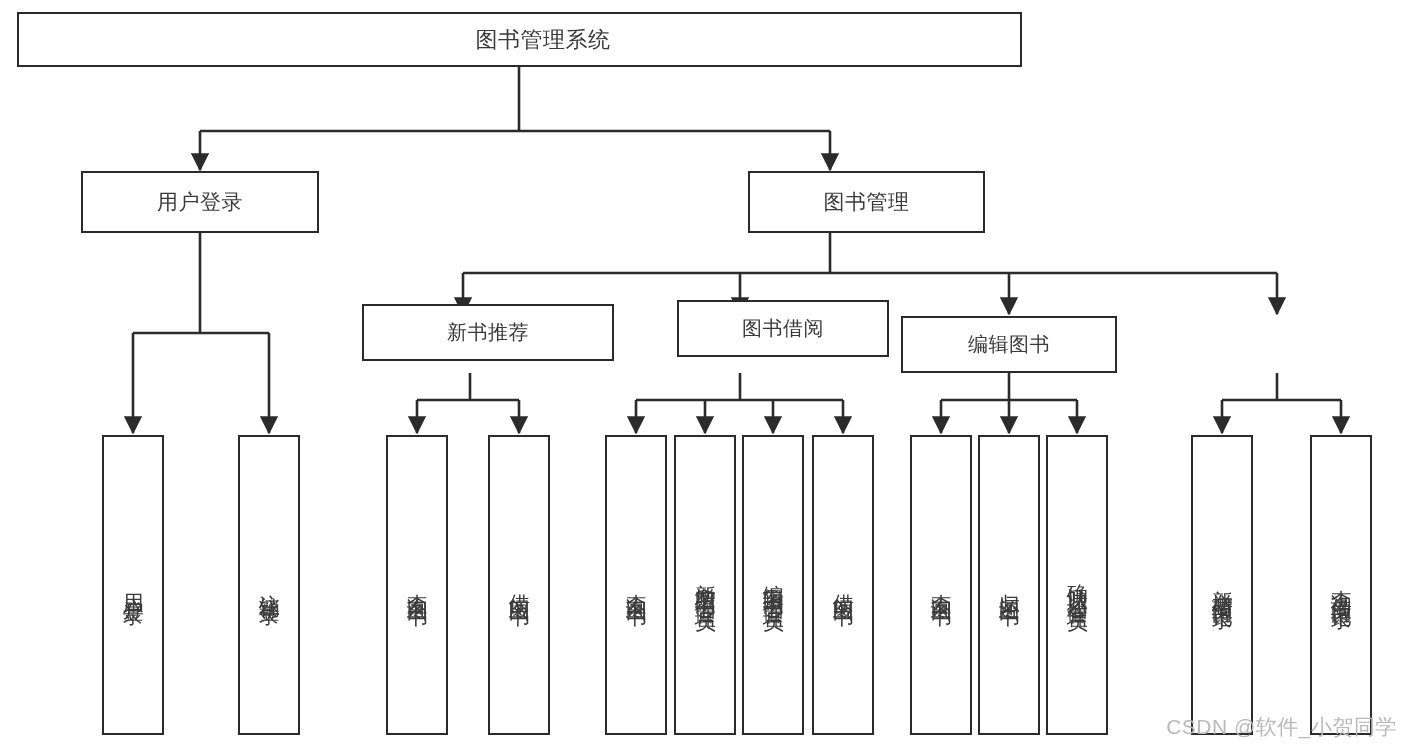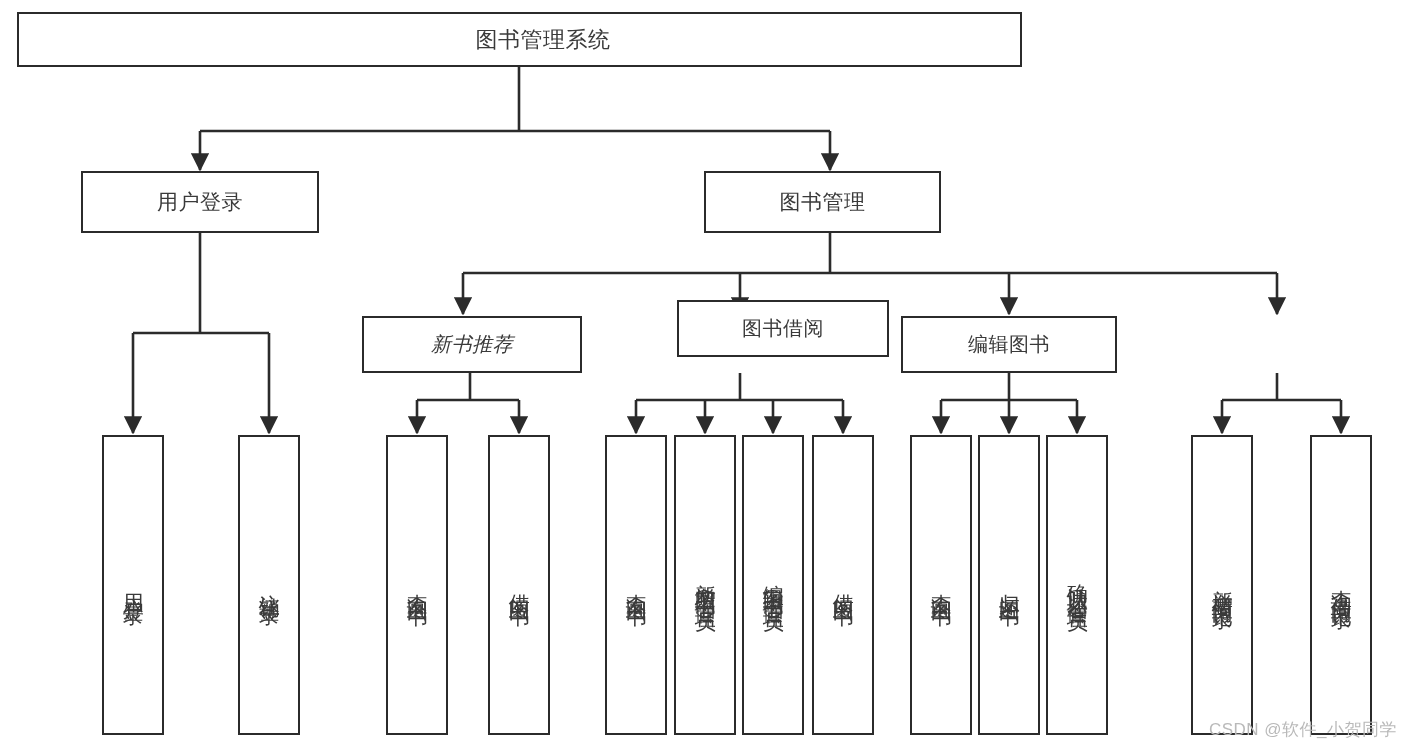--- a/index.html
+++ b/index.html
@@ -67,21 +67,21 @@
     color: #3a3a3a;
   }
   .htext {
     white-space: nowrap;
     color: #3a3a3a;
   }
   #watermark {
     position: absolute;
     right: 8px;
     bottom: 6px;
-    font-size: 17px;
+    font-size: 21px;
     color: #b9b9b9;
     z-index: 5;
     white-space: nowrap;
     letter-spacing: 0.5px;
   }
 </style>
 </head>
 <body>
 
 <div id="diagram-root">
@@ -137,25 +137,25 @@
     </g>
   </svg>
 
   <div class="node root" style="left:17px; top:12px; width:1005px; height:55px;">
     <span class="htext">图书管理系统</span>
   </div>
 
   <div class="node level2" style="left:81px; top:171px; width:238px; height:62px;">
     <span class="htext">用户登录</span>
   </div>
-  <div class="node level2" style="left:704px; top:171px; width:237px; height:62px;">
+  <div class="node level2" style="left:748px; top:171px; width:237px; height:62px;">
     <span class="htext">图书管理</span>
   </div>
 
-  <div class="node level3" style="left:362px; top:316px; width:220px; height:57px;font-style:italic;">
+  <div class="node level3" style="left:362px; top:304px; width:252px; height:57px;">
     <span class="htext">新书推荐</span>
   </div>
   <div class="node level3" style="left:632px; top:300px; width:212px; height:57px;margin-left:45px;">
     <span class="htext">图书借阅</span>
   </div>
   <div class="node level3" style="left:901px; top:316px; width:216px; height:57px;">
     <span class="htext">编辑图书</span>
   </div>
 
   <div class="node leaf" style="left:102px; top:435px; width:62px; height:300px;">

